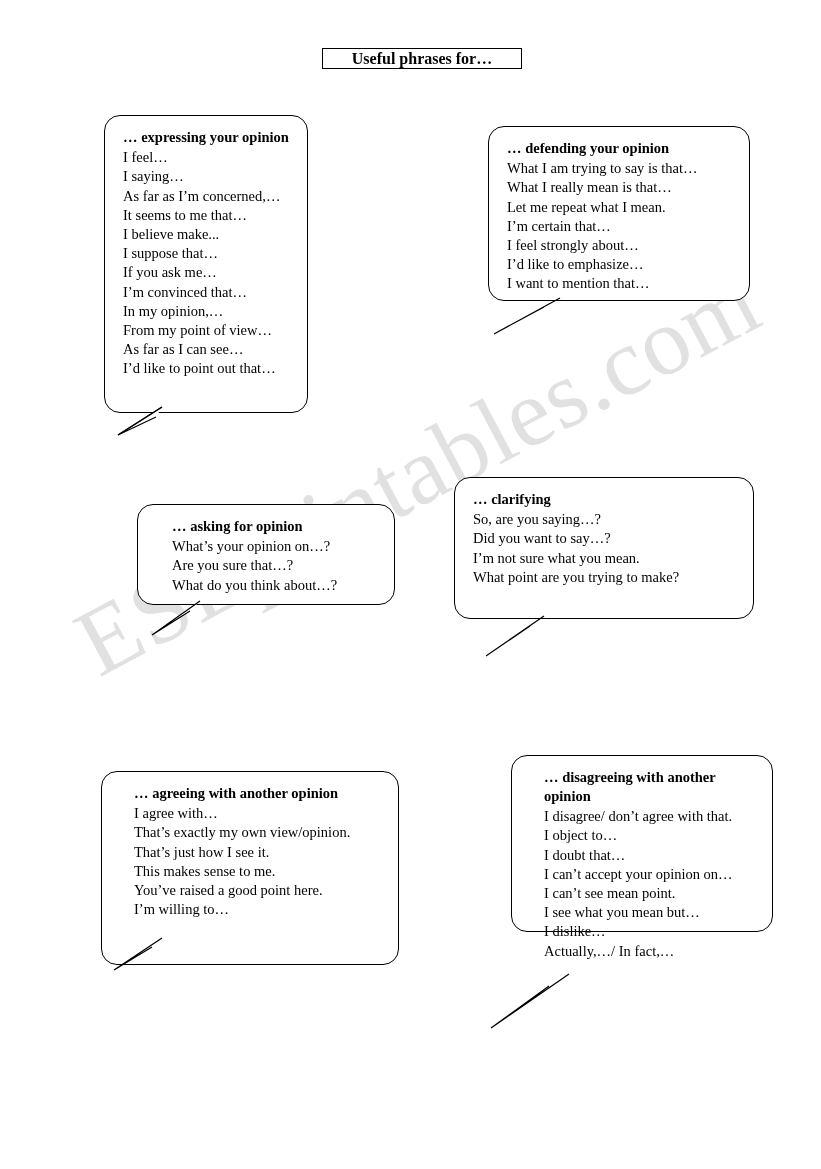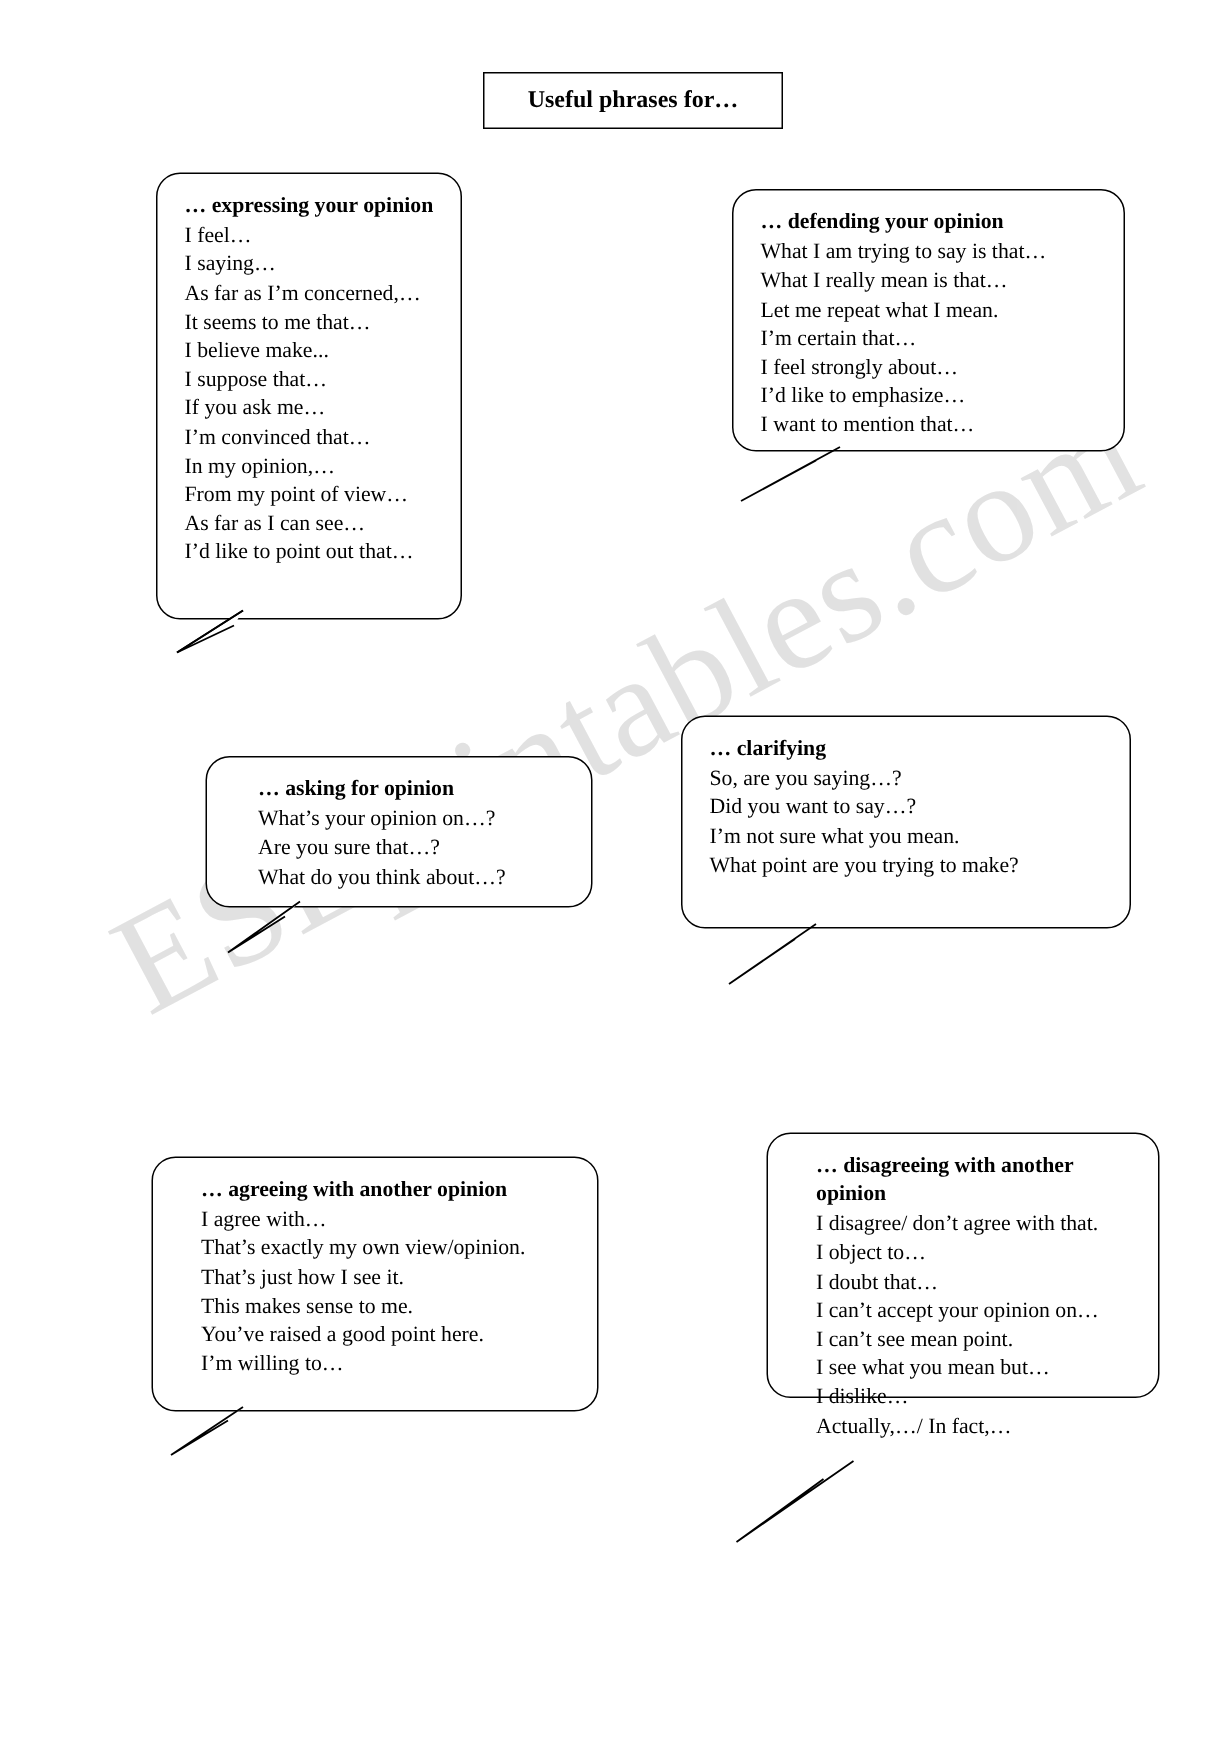--- a/index.html
+++ b/index.html
@@ -35,21 +35,21 @@
     user-select: none;
     letter-spacing: 1px;
   }
 
   
   .title-box {
     position: absolute;
     left: 322px;
     top: 48px;
     width: 200px;
-    height: 38px;
+    height: 21px;
     border: 1px solid #000;
     display: flex;
     align-items: center;
     justify-content: center;
     background: #fff;
   }
   .title-box .title-text {
     font-size: 16px;
     font-weight: bold;
     font-family: "Liberation Serif", serif;
@@ -147,21 +147,21 @@
   <div class="line">Did you want to say…?</div>
   <div class="line">I’m not sure what you mean.</div>
   <div class="line">What point are you trying to make?</div>
 </div>
 <div class="tail" style="left:480px; top:612px;">
   <svg width="80" height="48" viewBox="0 0 80 48">
     <path d="M 64 4 L 6 44 L 50 14" fill="#ffffff" stroke="#000000" stroke-width="1.2"></path>
   </svg>
 </div>
 
-<div class="bubble" id="b5" style="left:101px; top:771px; width:298px; height:170px;">
+<div class="bubble" id="b5" style="left:101px; top:771px; width:298px; height:194px;">
   <div class="heading" style="margin-left:14px;">… agreeing with another opinion</div>
   <div class="line" style="margin-left:14px;">I agree with…</div>
   <div class="line" style="margin-left:14px;">That’s exactly my own view/opinion.</div>
   <div class="line" style="margin-left:14px;">That’s just how I see it.</div>
   <div class="line" style="margin-left:14px;">This makes sense to me.</div>
   <div class="line" style="margin-left:14px;">You’ve raised a good point here.</div>
   <div class="line" style="margin-left:14px;">I’m willing to…</div>
 </div>
 <div class="tail" style="left:108px; top:934px;">
   <svg width="70" height="40" viewBox="0 0 70 40">

